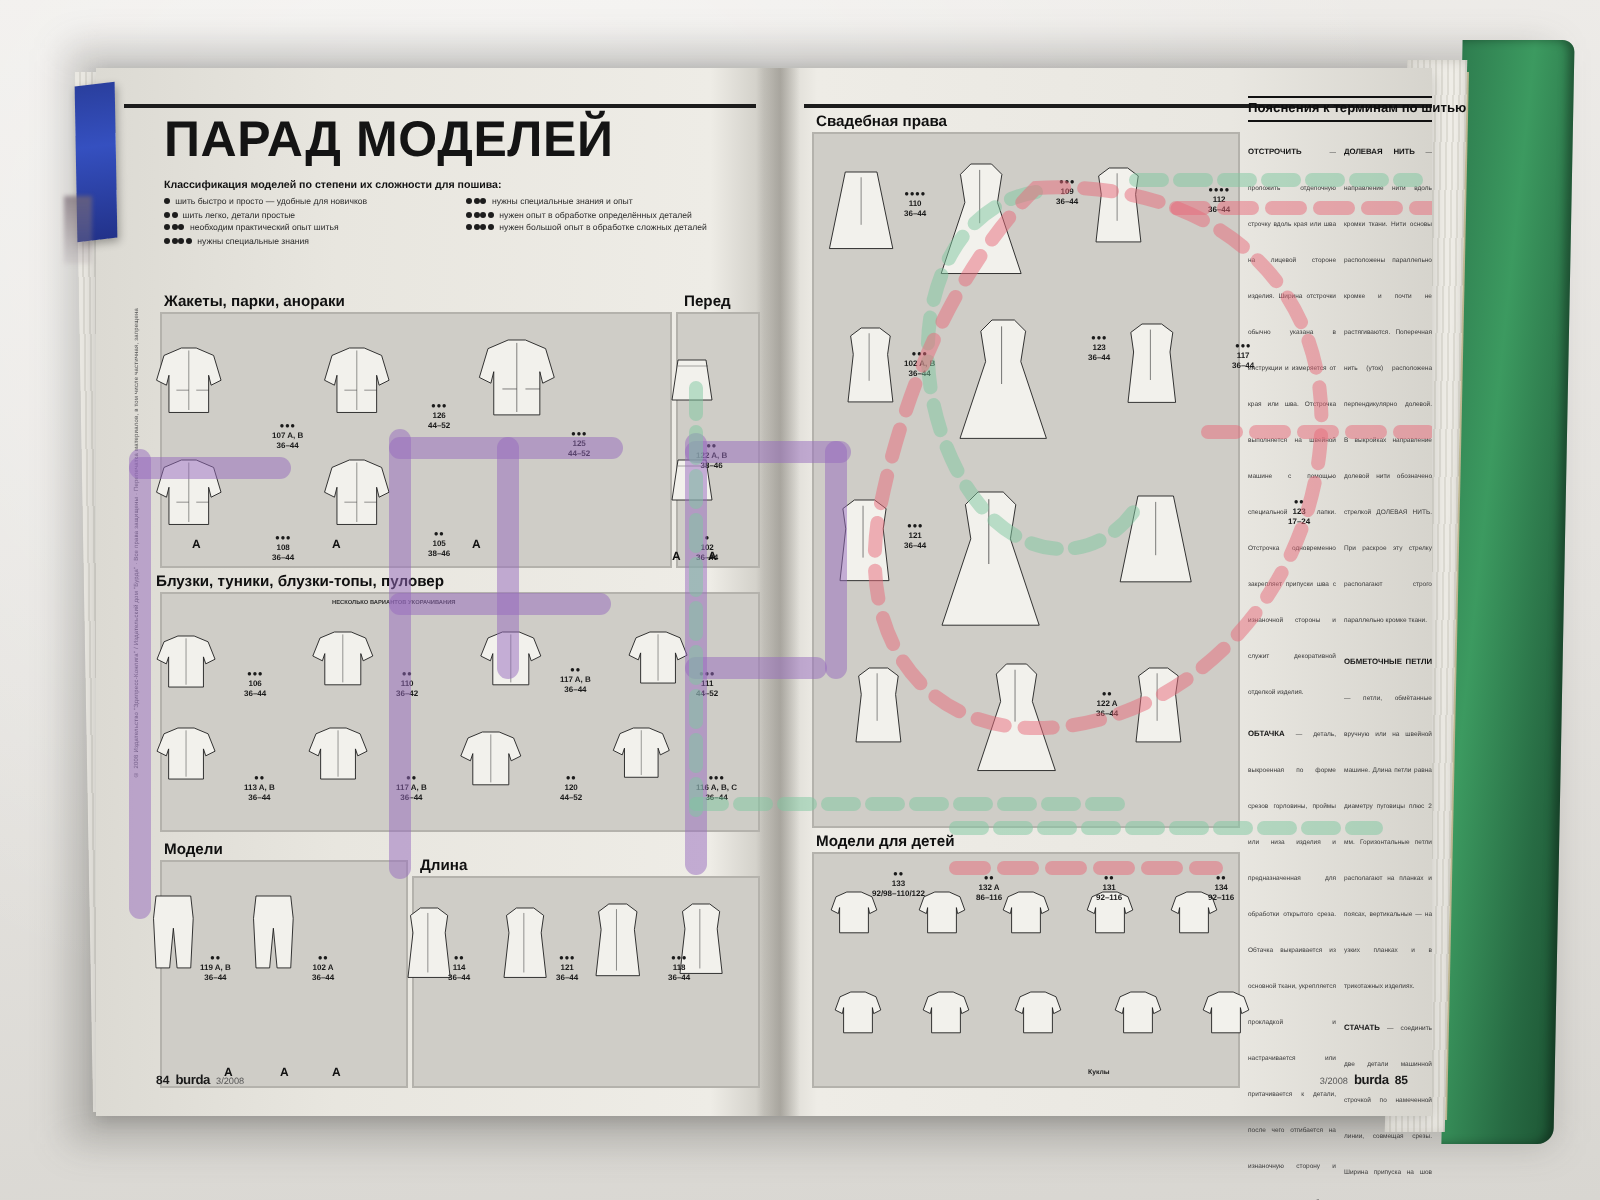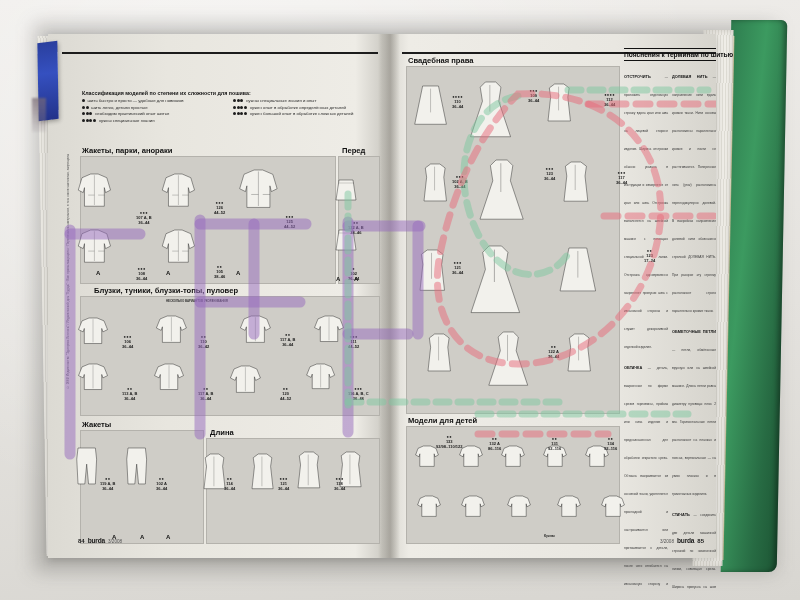--- a/index.html
+++ b/index.html
@@ -220,20 +220,21 @@
     <div class="cover-right"></div>
     <div class="cover-edge-yellow"></div>
     <div class="page-stack-right"></div>
     <div class="page-stack-left"></div>
 
     <div class="spread">
       <div class="gutter"></div>
 
       <div class="page page-left">
         <div class="hrule-top"></div>
+        <div class="title">ПАРАД МОДЕЛЕЙ</div>
 
         <div class="spine-credit">© 2008 Издательство "Эдипресс-Конлига" / Издательский дом "Бурда" · Все права защищены · Перепечатка материалов, в том числе частичная, запрещена</div>
 
         <div class="classif">
           <div class="classif-title">Классификация моделей по степени их сложности для пошива:</div>
           <div class="classif-cols">
             <div class="classif-col" id="cl-left">
                 <div class="cl-row">
                   <span class="dots">
                     <span class="dot"></span>
@@ -295,25 +296,25 @@
               </div>
           </div>
         </div>
 
         <div class="sec-head" style="left:20px; top:112px">Жакеты, парки, анораки</div>
         <div class="panel" style="left:18px; top:122px; width:254px; height:126px"></div>
 
         <div class="sec-head" style="left:280px; top:112px">Перед</div>
         <div class="panel" style="left:276px; top:122px; width:40px; height:126px"></div>
 
-        <div class="sec-head" style="left:32px; top:252px">Блузки, туники, блузки-топы, пуловер</div>
+        <div class="sec-head" style="left:16px; top:252px">Блузки, туники, блузки-топы, пуловер</div>
         <div class="panel" style="left:18px; top:262px; width:298px; height:118px"></div>
         <div class="code" style="left:104px; top:266px; font-size:2.9px; color:#333">НЕСКОЛЬКО ВАРИАНТОВ УКОРАЧИВАНИЯ</div>
 
-        <div class="sec-head" style="left:20px; top:386px">Жакеты</div>
+        <div class="sec-head" style="left:20px; top:386px">Модели</div>
         <div class="sec-head" style="left:148px; top:394px">Длина</div>
         <div class="sec-head small" style="left:236px; top:406px">Эксклюзив</div>
         <div class="panel" style="left:18px; top:396px; width:122px; height:112px"></div>
         <div class="panel" style="left:144px; top:404px; width:172px; height:104px"></div>
 
         <div class="folio folio-left">
           <span class="num">84</span>
           <span class="brand">burda</span>
           <span class="iss">3/2008</span>
         </div>

